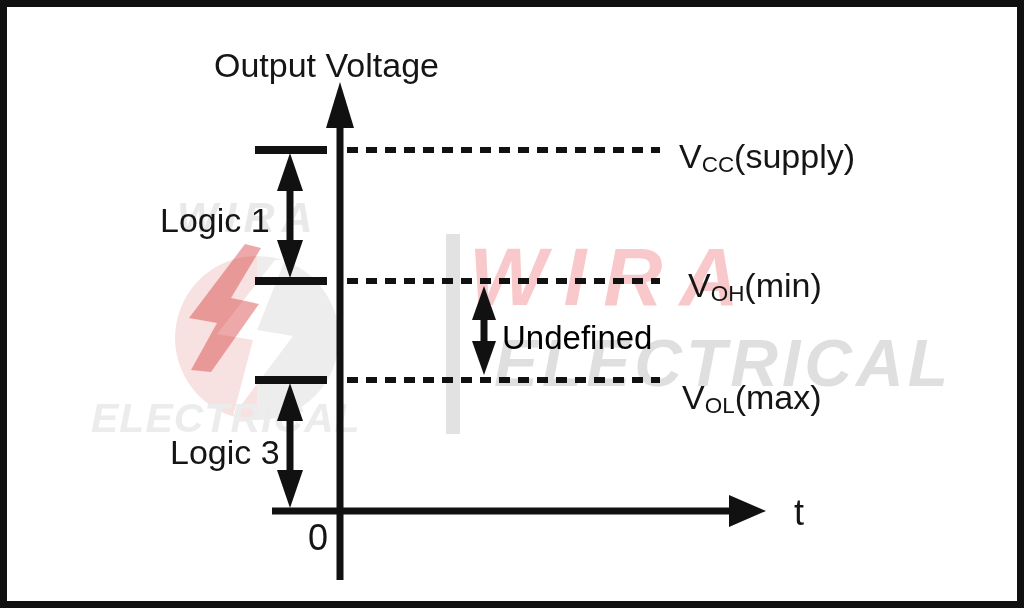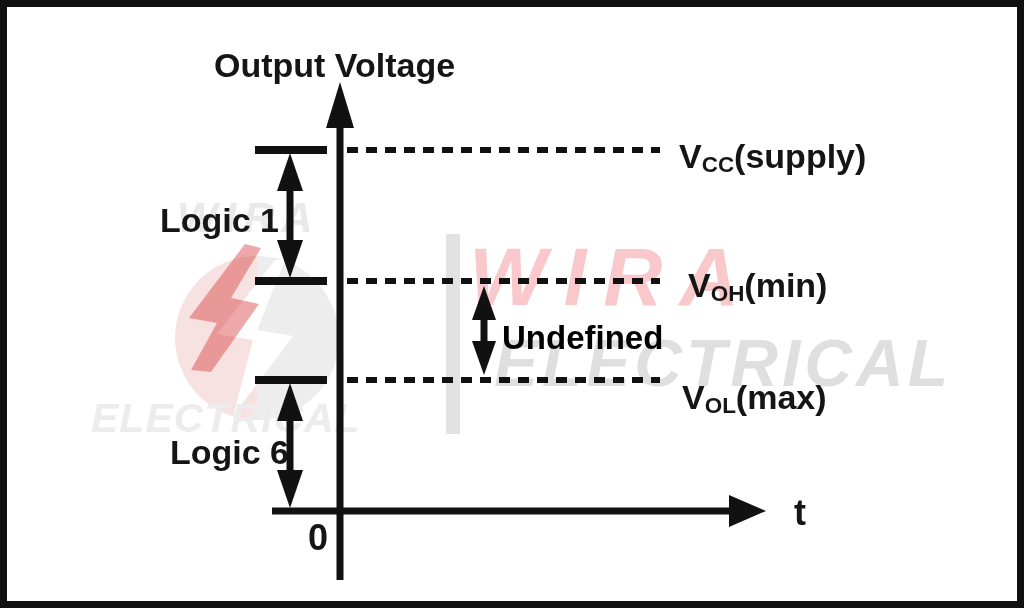--- a/index.html
+++ b/index.html
@@ -3,21 +3,21 @@
 <meta charset="utf-8">
 <style>
   html,body{margin:0;padding:0;background:#ffffff;}
   .stage{position:relative;width:1024px;height:608px;background:#ffffff;overflow:hidden;
          font-family:"Liberation Sans",sans-serif;color:#151515;box-sizing:border-box;
          border:7px solid #101010;}
   
   .wm-layer{position:absolute;inset:0;z-index:1;margin-top:13px;}
   .svg-layer{position:absolute;left:-7px;top:-7px;z-index:2;}
   .txt-layer{position:absolute;inset:0;z-index:3;}
-  .abs{position:absolute;white-space:nowrap;font-weight:bold;}
+  .abs{position:absolute;white-space:nowrap;}
   
   .dg-text{font-size:34px;line-height:1.1;color:#151515;}
   .undef{font-size:33px;color:#000000;}
   .sub{font-size:0.66em;vertical-align:-0.18em;}
   
   .wm{font-style:italic;font-weight:bold;line-height:1;}
   .wm-wira-left{left:170px;top:176px;font-size:43px;letter-spacing:7px;color:#e9e9e9;}
   .wm-elec-left{left:84px;top:378px;font-size:41px;letter-spacing:1px;color:#ececec;}
   .wm-wira-center{left:462px;top:216px;font-size:82px;letter-spacing:17px;color:rgba(229,57,63,0.28);}
   .wm-elec-center{left:487px;top:310px;font-size:66px;letter-spacing:4px;color:rgba(110,110,110,0.22);}
@@ -84,21 +84,21 @@
       <polygon points="290,383 277,421 303,421" stroke="none"></polygon>
       <polygon points="290,508 277,470 303,470" stroke="none"></polygon>
     </g>
   </svg>
 
   <div class="txt-layer">
     <div class="abs dg-text pos-title">Output Voltage</div>
 
     <div class="abs dg-text pos-logic1">Logic 1</div>
     <div class="abs undef pos-undefined">Undefined</div>
-    <div class="abs dg-text pos-logic0">Logic 6</div>
+    <div class="abs dg-text pos-logic0">Logic 3</div>
 
     <div class="abs dg-text pos-vcc"><span>V</span><span class="sub">CC</span><span>(supply)</span></div>
 
     <div class="abs dg-text pos-voh"><span>V</span><span class="sub">OH</span><span>(min)</span></div>
 
     <div class="abs dg-text pos-vol"><span>V</span><span class="sub">OL</span><span>(max)</span></div>
 
     <div class="abs dg-text pos-t">t</div>
     <div class="abs dg-text pos-zero">0</div>
   </div>

